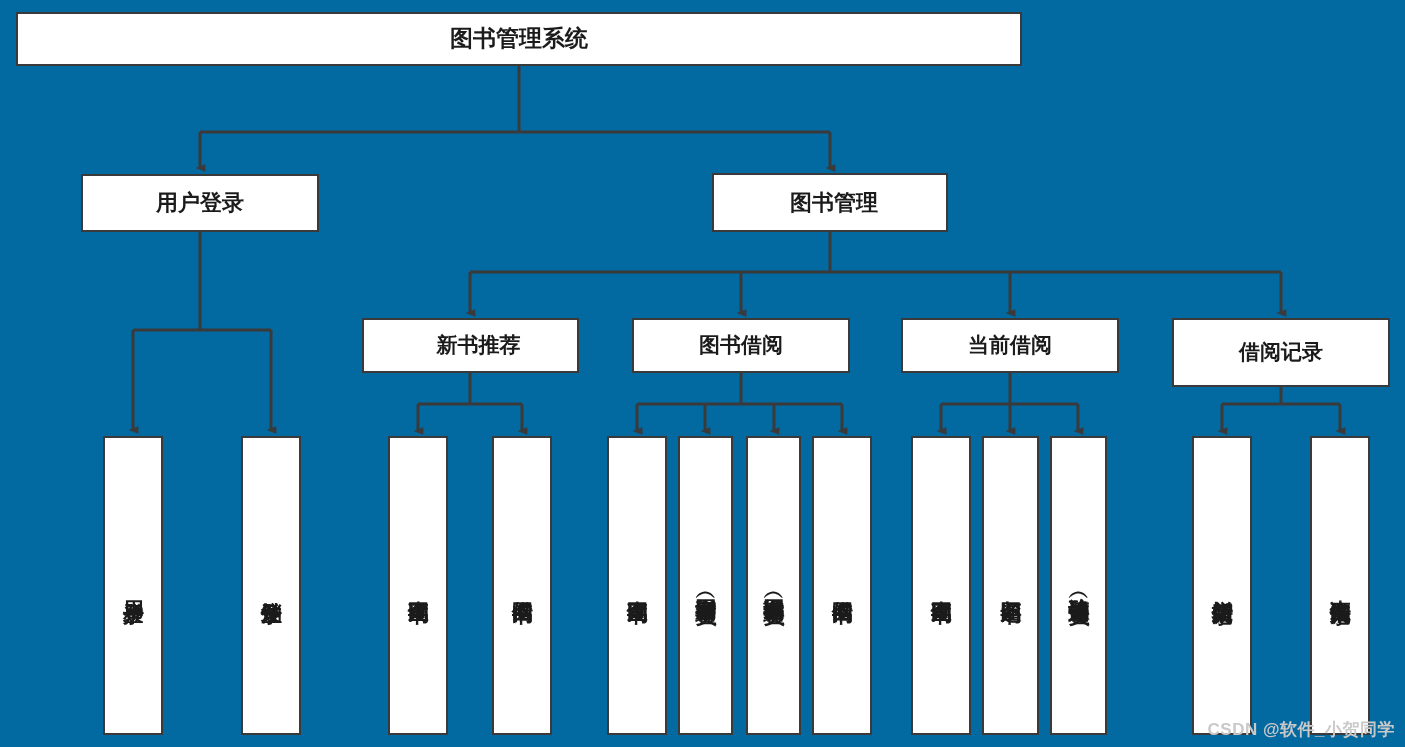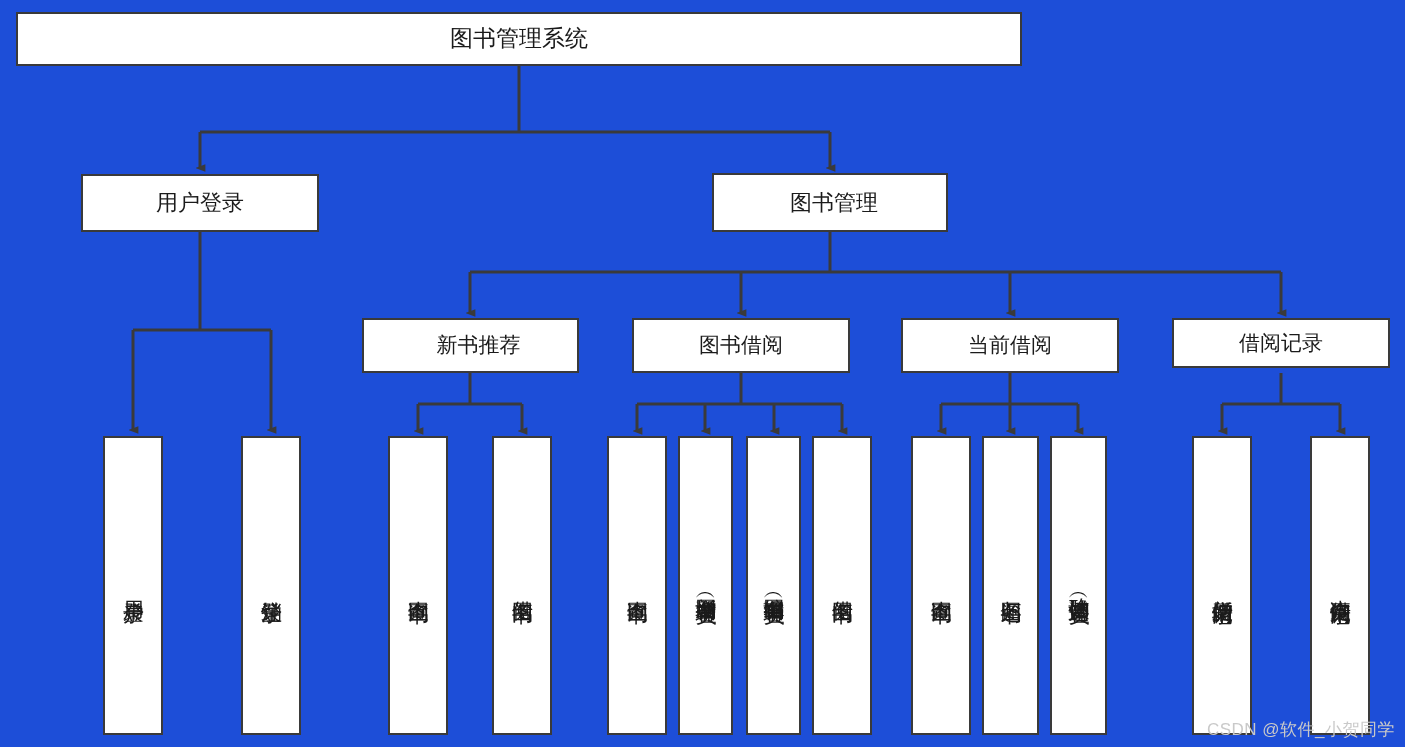--- a/index.html
+++ b/index.html
@@ -8,22 +8,23 @@
     padding: 0;
     background: #ffffff;
   }
   body {
     font-family: "Liberation Sans", "DejaVu Sans", sans-serif;
   }
   #canvas {
     position: relative;
     width: 1405px;
     height: 747px;
-    background: #1d4ed8;
+    background: #0369a1;
     overflow: hidden;
+    font-weight: bold;
   }
   svg.edges {
     position: absolute;
     left: 0;
     top: 0;
     width: 1405px;
     height: 747px;
     pointer-events: none;
   }
   .node {
@@ -142,21 +143,21 @@
 
   <div class="node sub" style="left:362px; top:318px; width:217px; height:55px;padding-left:16px;">
     <span>新书推荐</span>
   </div>
   <div class="node sub" style="left:632px; top:318px; width:218px; height:55px;">
     <span>图书借阅</span>
   </div>
   <div class="node sub" style="left:901px; top:318px; width:218px; height:55px;">
     <span>当前借阅</span>
   </div>
-  <div class="node sub" style="left:1172px; top:318px; width:218px; height:50px;">
+  <div class="node sub" style="left:1172px; top:318px; width:218px; height:69px;">
     <span>借阅记录</span>
   </div>
 
   <div class="node leaf" style="left:103px; top:436px; width:60px; height:299px;">
     <span class="vtext">用户登录</span>
   </div>
   <div class="node leaf" style="left:241px; top:436px; width:60px; height:299px;">
     <span class="vtext">注销登录</span>
   </div>
 

